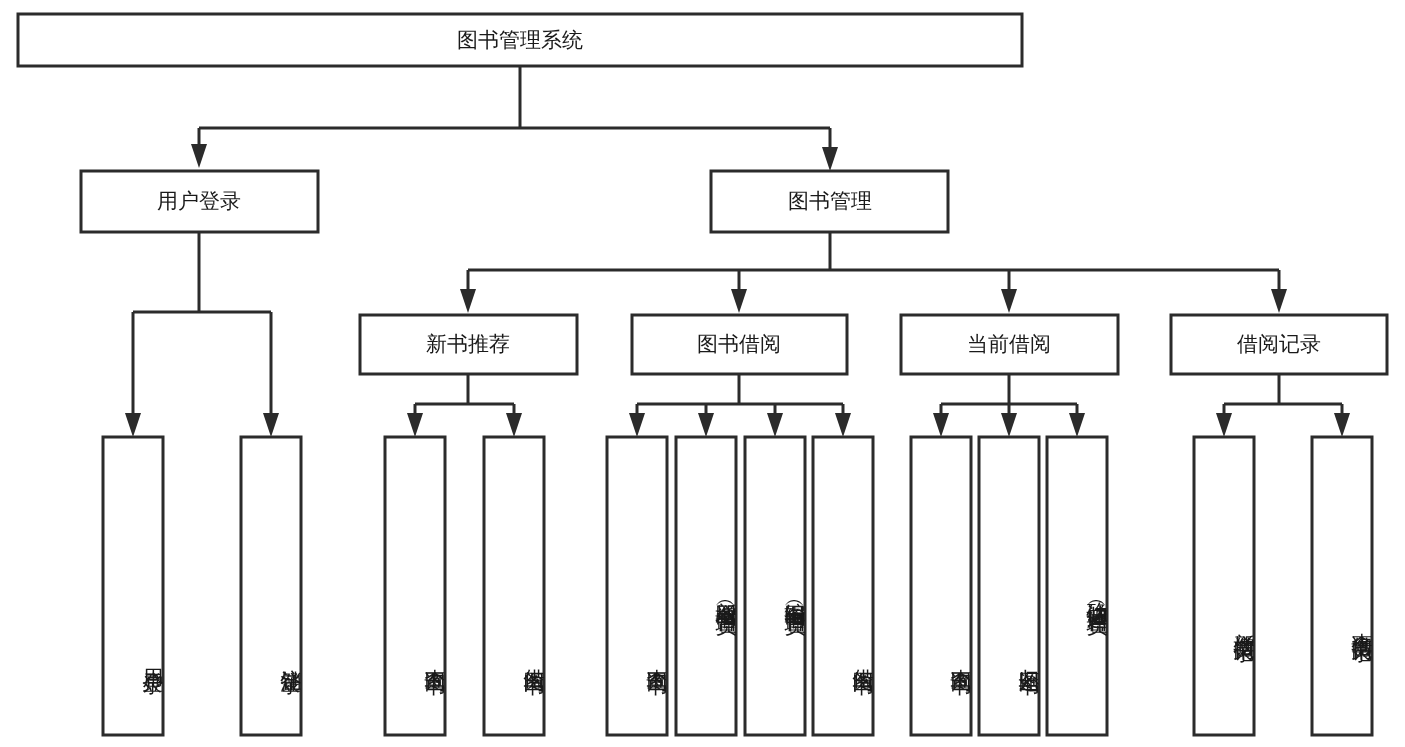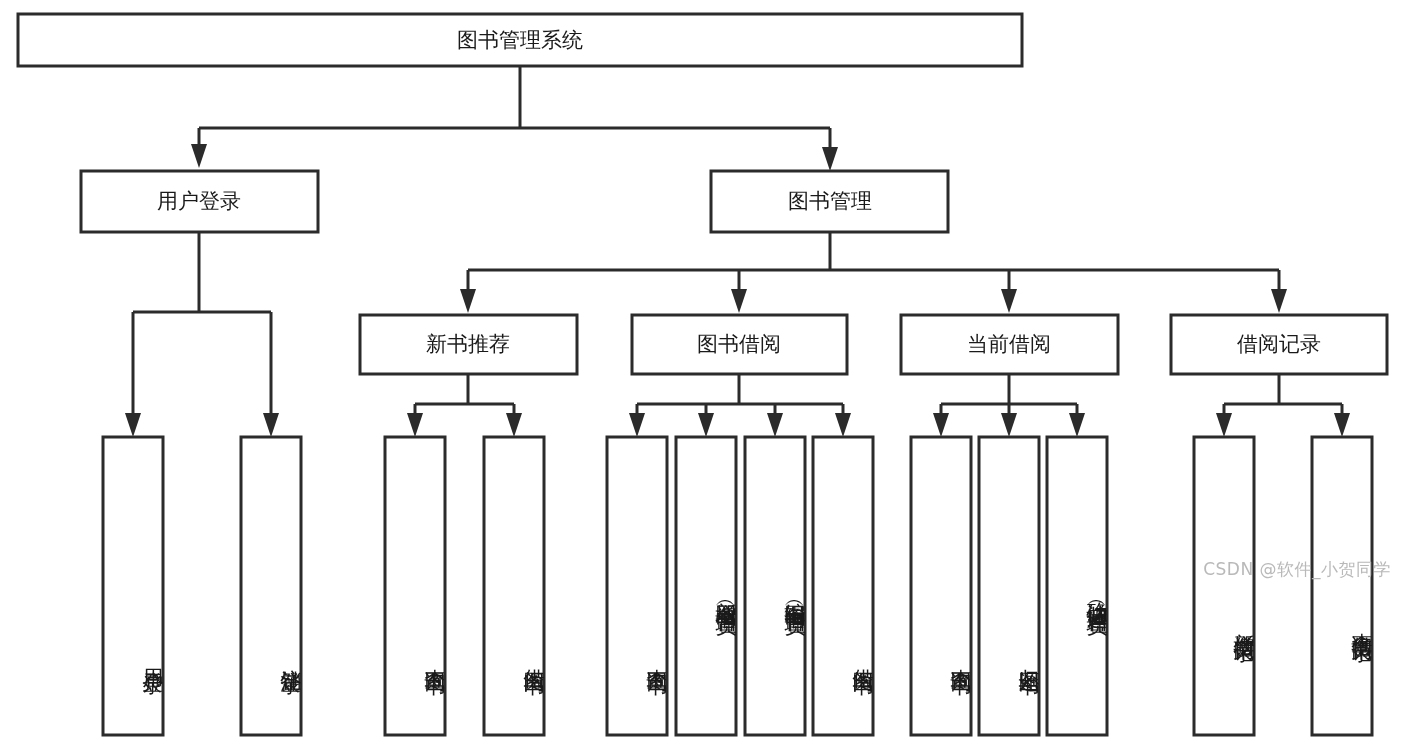--- a/index.html
+++ b/index.html
@@ -200,14 +200,13 @@
   <div class="leaf-label" style="left:745px; top:437px; width:60px; height:298px; padding-top:8px;">编辑图书（管理员）</div>
   <div class="leaf-label" style="left:813px; top:437px; width:60px; height:298px; padding-top:70px;">借阅图书</div>
 
   <div class="leaf-label" style="left:911px; top:437px; width:60px; height:298px; padding-top:70px;">查询图书</div>
   <div class="leaf-label" style="left:979px; top:437px; width:60px; height:298px; padding-top:70px;">归还图书</div>
   <div class="leaf-label" style="left:1047px; top:437px; width:60px; height:298px; padding-top:8px;">确认归还（管理员）</div>
 
   <div class="leaf-label" style="left:1194px; top:437px; width:60px; height:298px; padding-top:36px;">新增借阅记录</div>
   <div class="leaf-label" style="left:1312px; top:437px; width:60px; height:298px; padding-top:36px;">查询借阅记录</div>
 
-  <div class="watermark">CSDN @软件_小贺同学</div>
 </div>
 
 </body></html>

